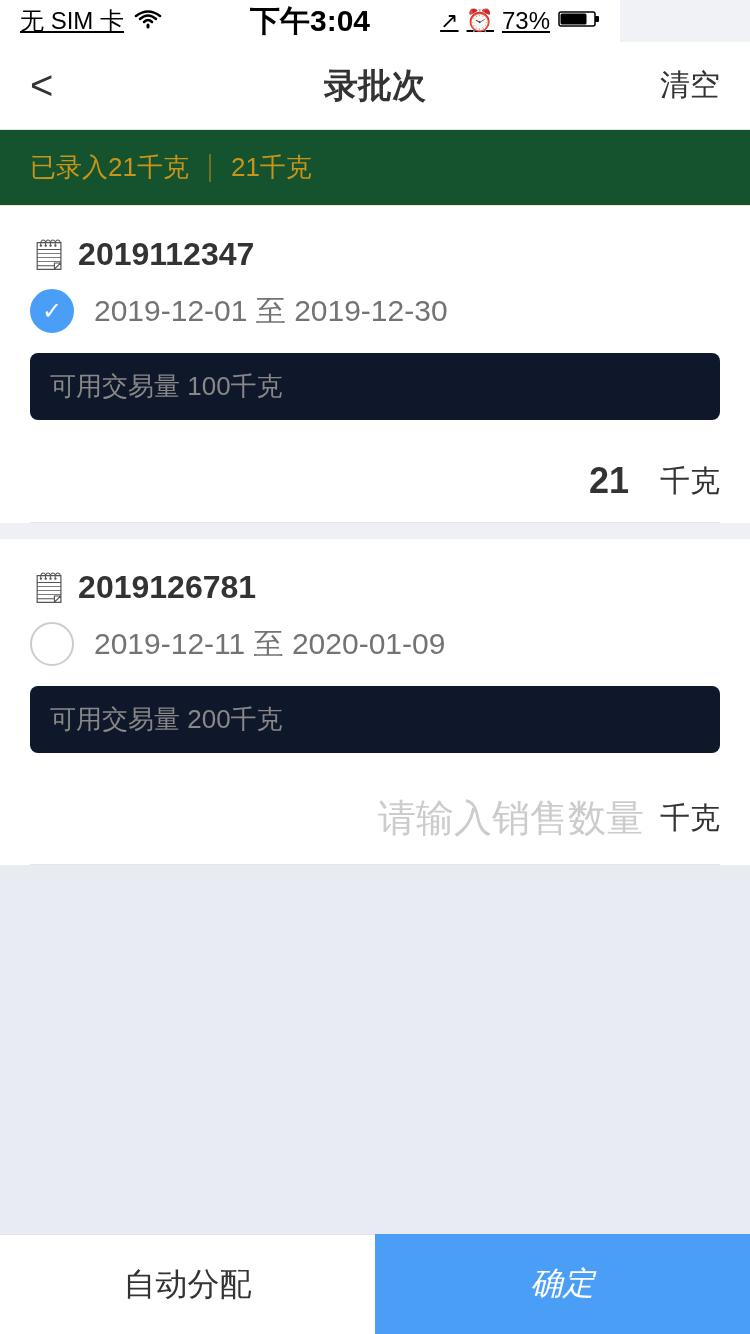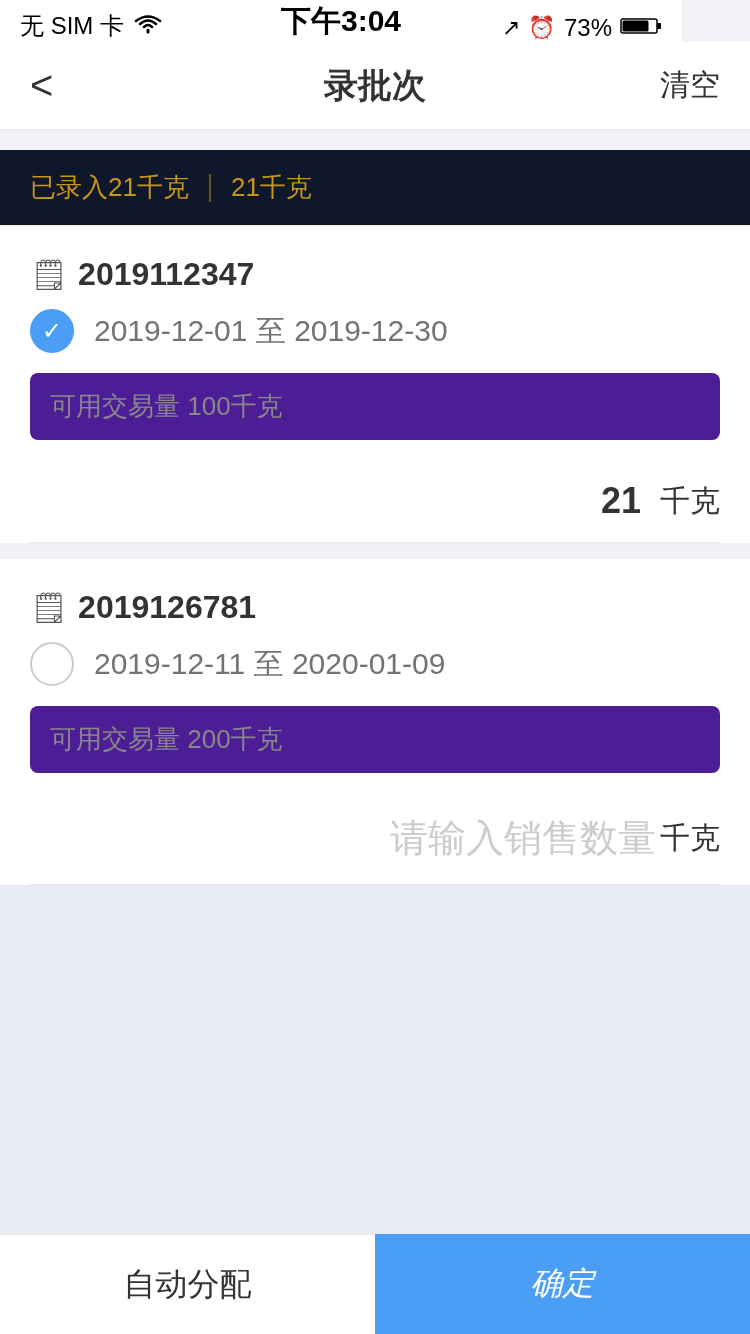--- a/index.html
+++ b/index.html
@@ -7,28 +7,29 @@
     body {
       width: 750px;
       min-height: 1334px;
       font-family: -apple-system, "PingFang SC", "Helvetica Neue", sans-serif;
       background: #f0f2f5;
       overflow-x: hidden;
     }
 
     
     .status-bar {
-      width: 682px;
+      width: 620px;
       height: 42px;
       background: #fff;
       display: flex;
-      align-items: flex-end;
+      align-items: center;
       justify-content: space-between;
       padding: 0 20px;
       font-size: 26px;
+      text-decoration: underline;
     }
     .status-left {
       display: flex;
       align-items: center;
       gap: 10px;
       font-size: 24px;
       color: #000;
     }
     .status-center {
       font-size: 30px;
@@ -67,27 +68,26 @@
     }
     .nav-clear {
       font-size: 30px;
       color: #333;
       cursor: pointer;
     }
 
     
     .info-banner {
       width: 750px;
-      background: #0f172a;
+      background: #14532d;
       padding: 20px 30px;
       display: flex;
       align-items: center;
       gap: 20px;
       border-bottom: 1px solid #f0e8c0;
-      margin-top: 20px;
     }
     .info-banner-text1 {
       font-size: 26px;
       color: #c8941a;
     }
     .info-banner-divider {
       width: 2px;
       height: 28px;
       background: #c8941a;
       opacity: 0.5;
@@ -142,36 +142,36 @@
       justify-content: center;
       color: #fff;
       font-size: 24px;
     }
     .batch-date {
       font-size: 30px;
       color: #737373;
     }
 
     .available-qty-box {
-      background: #4c1d95;
+      background: #0f172a;
       border-radius: 8px;
       padding: 16px 20px;
       margin-bottom: 20px;
       margin-left: 0;
     }
     .available-qty-text {
       font-size: 26px;
       color: #888;
     }
 
     .qty-input-row {
       display: flex;
       align-items: center;
       justify-content: flex-end;
-      gap: 4px;
+      gap: 16px;
       padding: 20px 0;
       border-bottom: 1px solid #e5e5e5;
       margin-bottom: 0;
     }
     .qty-input {
       font-size: 36px;
       color: #333;
       font-weight: 600;
       border: none;
       outline: none;

